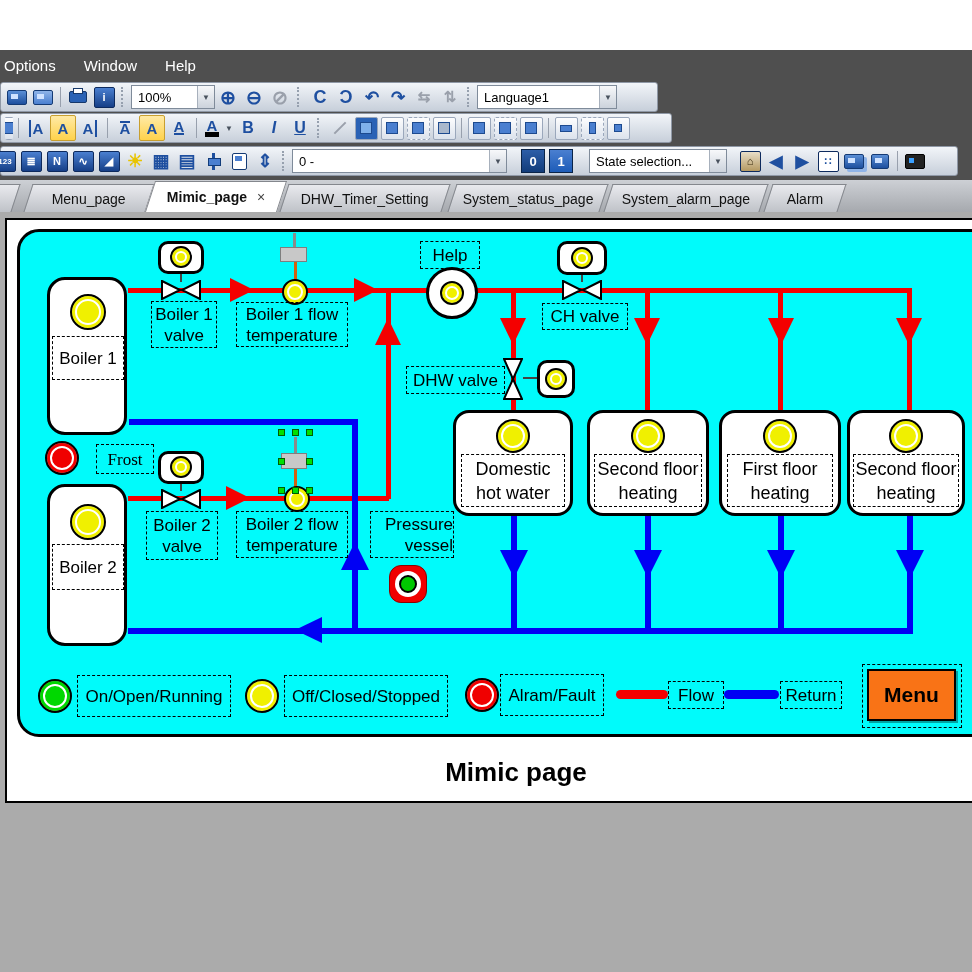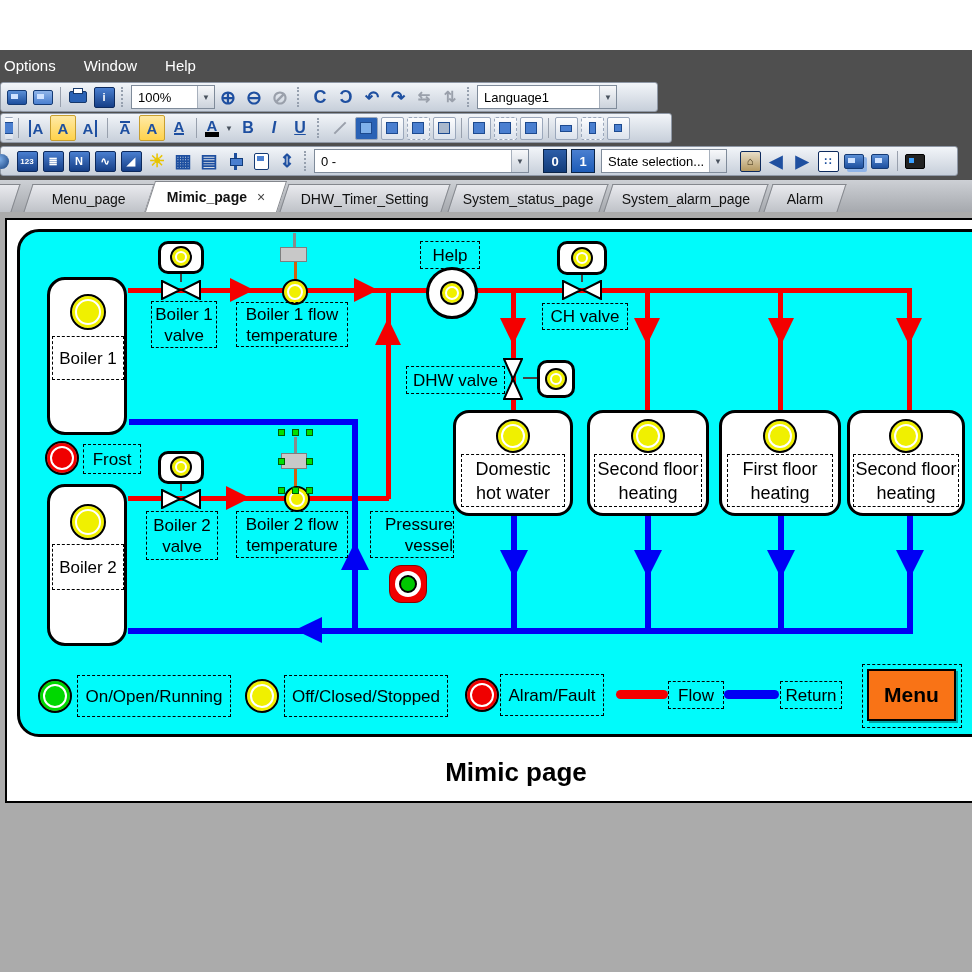--- a/index.html
+++ b/index.html
@@ -251,21 +251,21 @@
       </div>
     <div class="icon" style="font-size:18px;">⇕</div>
     <div class="grip"></div>
     <div class="combo" style="width:215px;">
       <span class="val" style="flex:1;">0 -</span>
       <span class="da">▼</span>
     </div>
     <div style="width:12px;flex:none;"></div>
     <div class="stbtn">0</div>
     <div class="stbtn" style="background:linear-gradient(#4a7fd0,#1d5cb8);">1</div>
-    <div class="combo" style="width:126px;margin-left:4px;">
+    <div class="combo" style="width:138px;margin-left:14px;">
       <span class="val" style="flex:1;">State selection...</span>
       <span class="da">▼</span>
     </div>
     <div style="width:10px;flex:none;"></div>
     <div class="icon">
         <span class="bluesq" style="background:linear-gradient(#e8ddc8,#b59a62);color:#3a2d10;">⌂</span>
       </div>
     <div class="icon" style="font-size:17px;">◀</div>
     <div class="icon" style="font-size:17px;">▶</div>
     <div class="icon">
@@ -431,21 +431,21 @@
 </div>
 
 <div class="unit" style="left:847px;top:410px;width:118px;height:106px;"></div>
 <div class="lamp ly" style="left:889px;top:419px;width:34px;height:34px;"></div>
 <div class="dl" style="left:853px;top:454px;width:106px;height:53px;font-size:18px;line-height:24px;">
   <span>Second floor</span>
   <span>heating</span>
 </div>
 
 <div class="lamp lr" style="left:45px;top:441px;width:34px;height:34px;"></div>
-<div class="dl" style="left:83px;top:444px;width:58px;height:30px;">
+<div class="dl" style="left:96px;top:444px;width:58px;height:30px;font-family:Liberation Serif, serif;">
     <span>Frost</span>
   </div>
 
 <div class="unit" style="left:47px;top:484px;width:80px;height:162px;border-radius:18px;"></div>
 <div class="lamp ly" style="left:70px;top:504px;width:36px;height:36px;"></div>
 <div class="dl" style="left:52px;top:544px;width:72px;height:46px;">
     <span>Boiler 2</span>
   </div>
 
 <div class="roundbox" style="left:158px;top:451px;width:46px;height:33px;"></div>

